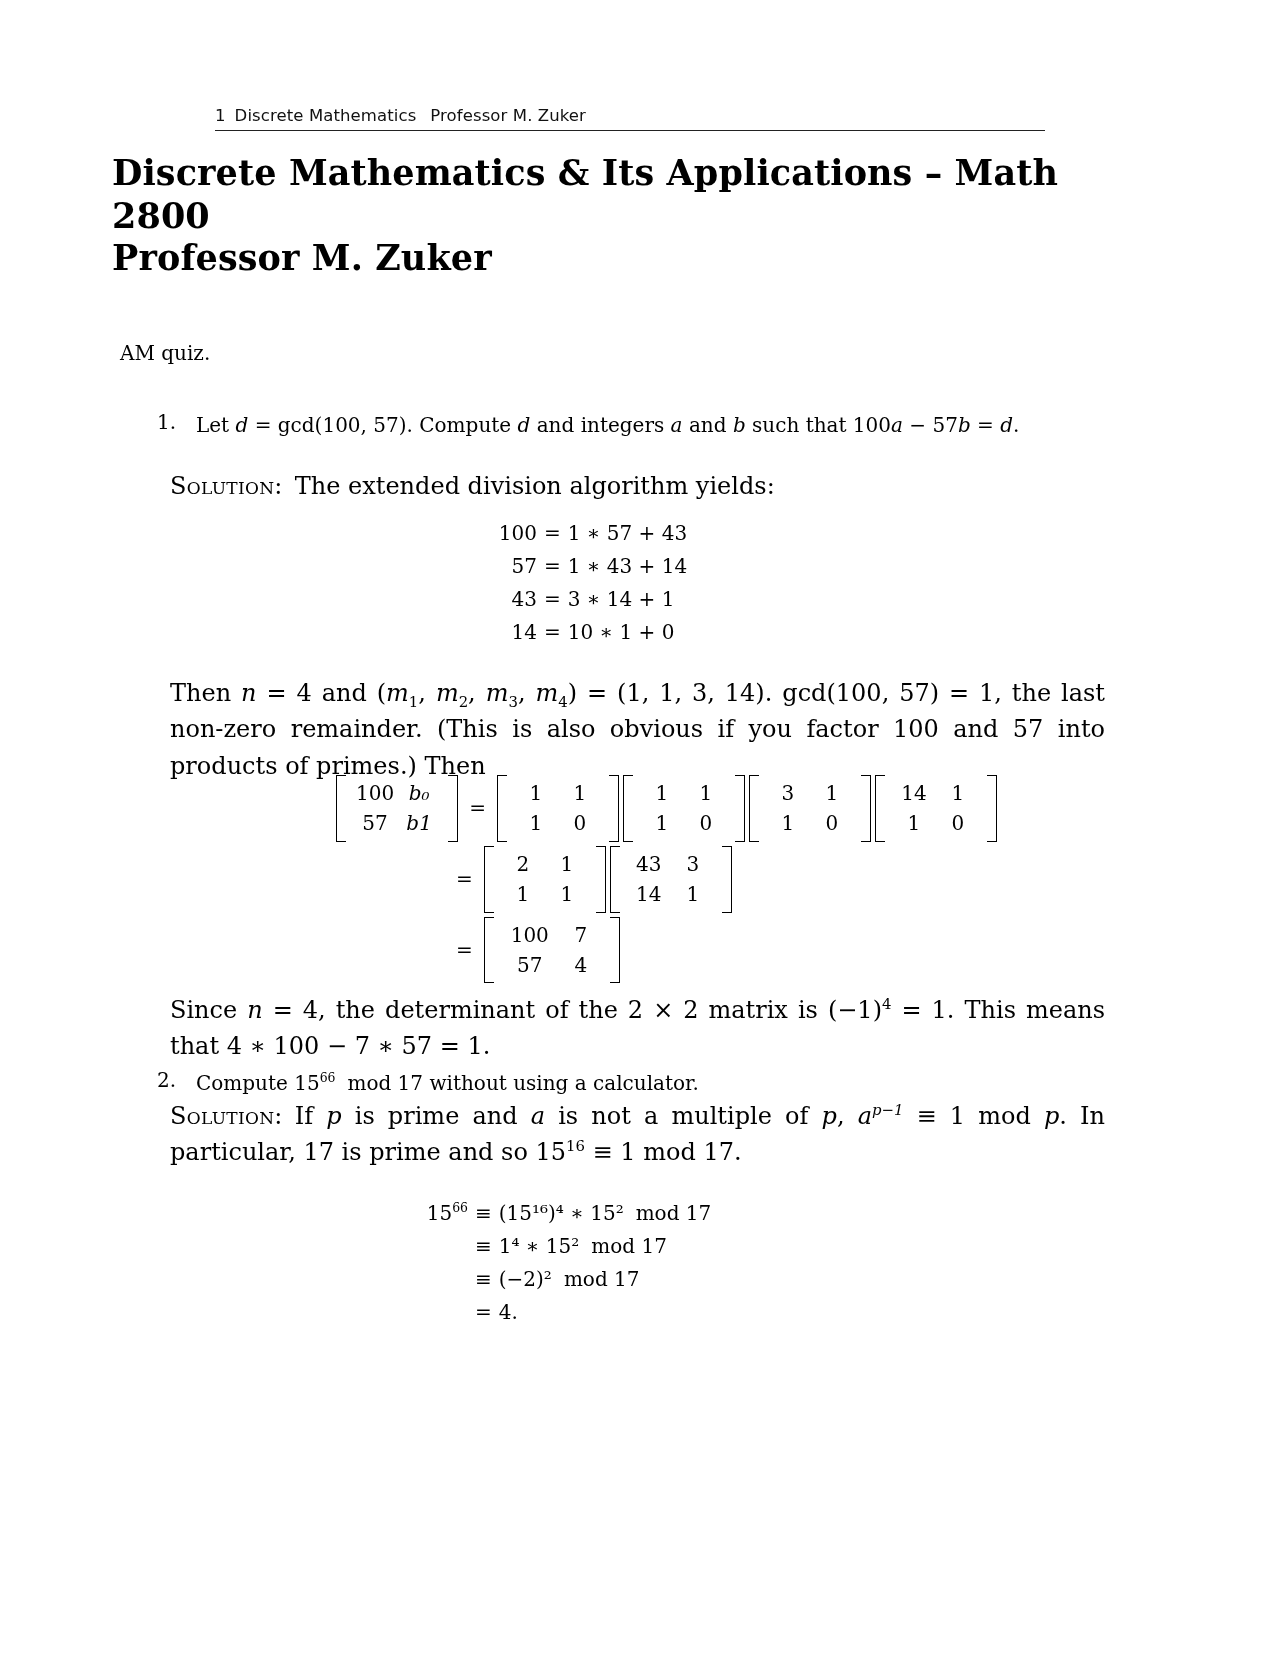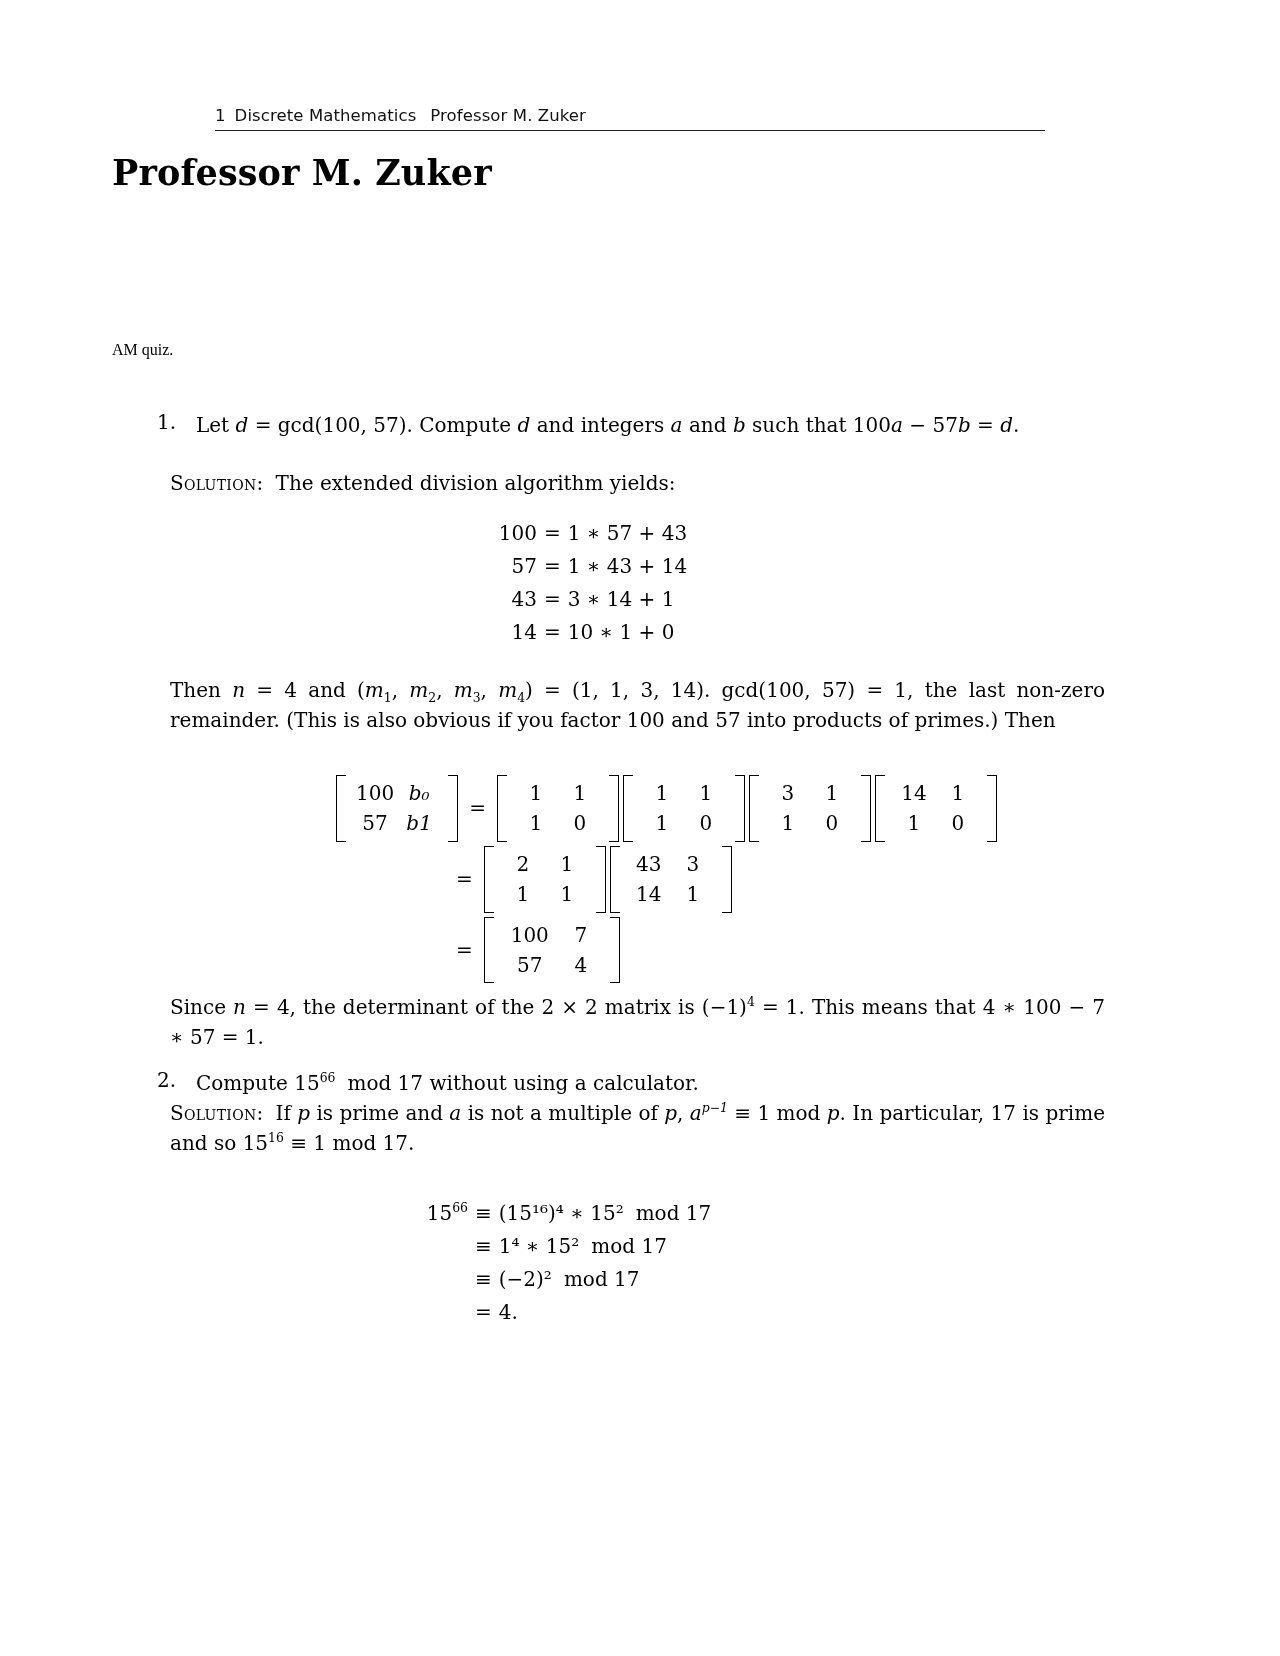--- a/index.html
+++ b/index.html
@@ -52,24 +52,23 @@
   .quiztitle {
     position: absolute;
     left: 112px;
     top: 278px;
     font-size: 24px;
     font-weight: bold;
     letter-spacing: 0.2px;
   }
   .amquiz {
     position: absolute;
-    left: 112px;
+    left: 120px;
     top: 341px;
-    font-size: 16px;
-    font-family: Liberation Serif, serif;
+    font-size: 20px;
   }
 
   
   .item {
     position: absolute;
     left: 112px;
     width: 935px;
   }
   .itemnum {
     position: absolute;
@@ -79,21 +78,21 @@
     text-align: right;
     font-size: 20px;
   }
   .itembody {
     margin-left: 84px;
     font-size: 20px;
     line-height: 1.52;
     text-align: justify;
   }
   .para {
-    font-size: 20px;
+    font-size: 24px;
     line-height: 1.52;
     text-align: justify;
     margin-left: 58px;
   }
 
   .sc {
     font-variant: small-caps;
     letter-spacing: 0.3px;
   }
   .spacer { display: inline-block; width: 12px; }
@@ -168,20 +167,21 @@
 </head>
 <body>
 
 <div class="page">
 
   <div class="runhead">
     <span class="num">1</span><span>Discrete Mathematics</span><span class="gap"></span><span>Professor M. Zuker</span>
   </div>
 
   <div class="doctitle">
+    <div>Discrete Mathematics &amp; Its Applications – Math 2800</div>
     <div>Professor M. Zuker</div>
   </div>
 
   <div class="amquiz">AM quiz.</div>
 
   <div class="item" style="top:410px;">
     <div class="itemnum">1.</div>
     <div class="itembody">
       <span>Let </span><i class="math">d</i><span> = gcd(100, 57). Compute </span><i class="math">d</i><span> and integers </span><i class="math">a</i><span> and </span><i class="math">b</i><span> such that 100</span><i class="math">a</i><span> − 57</span><i class="math">b</i><span> = </span><i class="math">d</i><span>.</span>
     </div>

